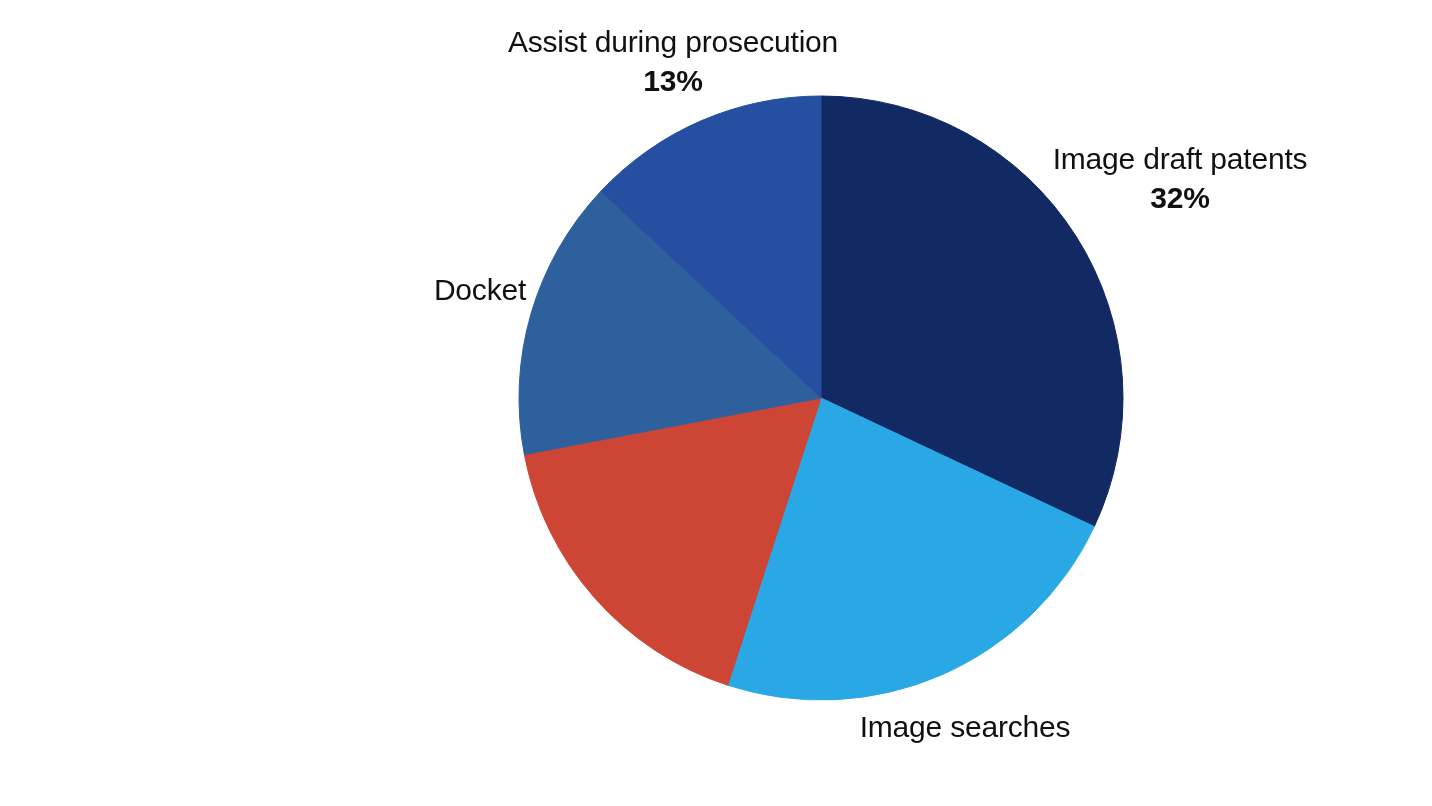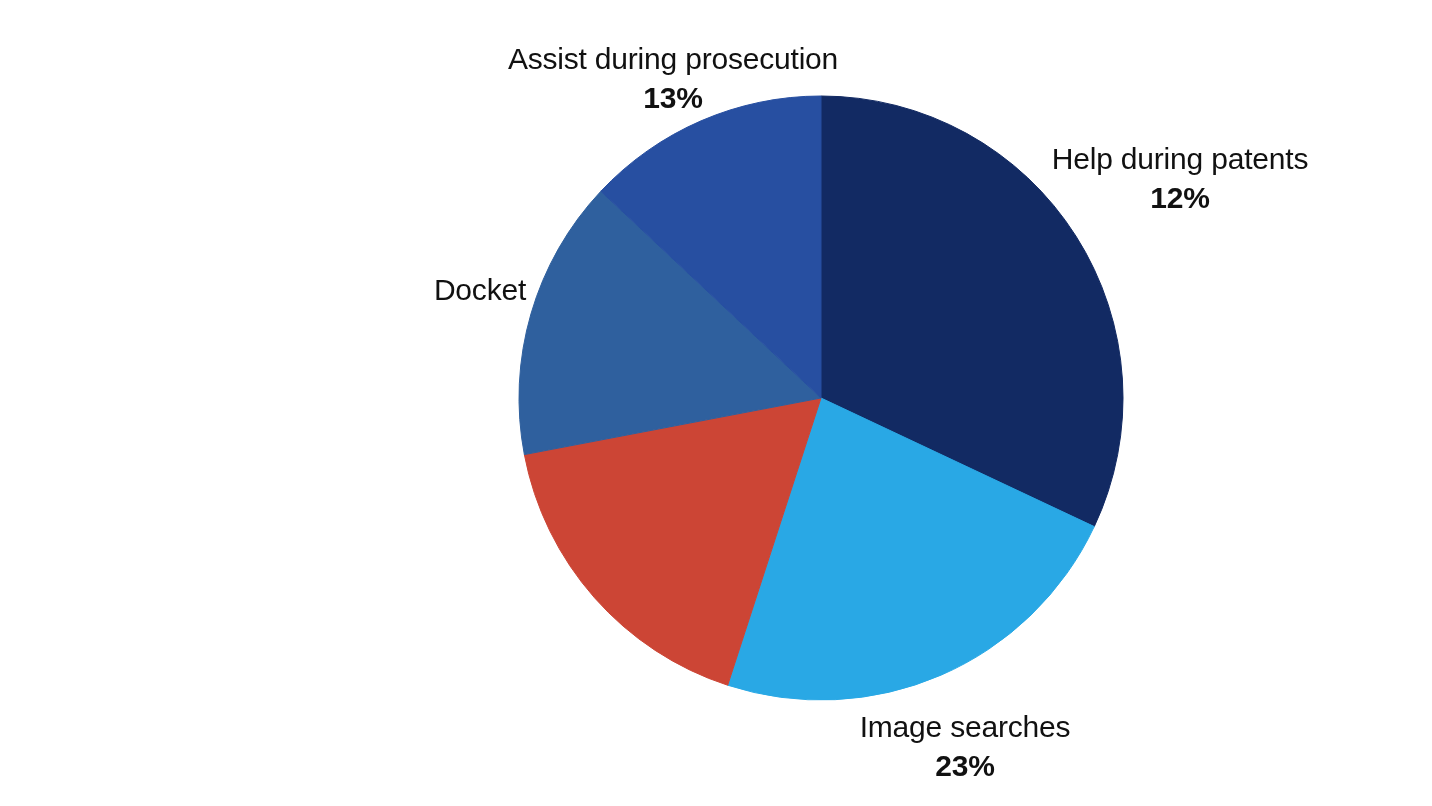--- a/index.html
+++ b/index.html
@@ -66,46 +66,44 @@
   }
   #label-other {
     left: 375px;
     top: 270px;
     width: 210px;
   }
   #label-assist-during-prosecution {
     left: 443px;
     top: 22px;
     width: 460px;
-    margin-top: 17px;
   }
 </style>
 </head>
 <body>
 
 <div id="chart-root">
 
   <svg id="pie-svg" viewBox="0 0 1432 806">
     <g id="pie-slices">
         <path d="M 821 398 L 821.00 96.00 A 302 302 0 0 1 1094.26 526.59 Z" fill="#122A63" stroke="#122A63" stroke-width="1"></path>
         <path d="M 821 398 L 1094.26 526.59 A 302 302 0 0 1 727.68 685.22 Z" fill="#29A8E5" stroke="#29A8E5" stroke-width="1"></path>
         <path d="M 821 398 L 727.68 685.22 A 302 302 0 0 1 524.35 454.59 Z" fill="#CC4535" stroke="#CC4535" stroke-width="1"></path>
         <path d="M 821 398 L 524.35 454.59 A 302 302 0 0 1 600.85 191.27 Z" fill="#2F609E" stroke="#2F609E" stroke-width="1"></path>
         <path d="M 821 398 L 600.85 191.27 A 302 302 0 0 1 821.00 96.00 Z" fill="#274FA1" stroke="#274FA1" stroke-width="1"></path>
       </g>
   </svg>
 
   <div class="slice-label" id="label-help-draft-patents">
-    <span class="lbl-name">Help during patents</span>
-    <span class="lbl-value">12%</span>
+    <span class="lbl-name">Image draft patents</span>
+    <span class="lbl-value">32%</span>
   </div>
 
   <div class="slice-label" id="label-image-searches">
     <span class="lbl-name">Image searches</span>
-    <span class="lbl-value">23%</span>
   </div>
 
   <div class="slice-label" id="label-docket-patents">
   </div>
 
   <div class="slice-label" id="label-other">
     <span class="lbl-name">Docket</span>
   </div>
 
   <div class="slice-label" id="label-assist-during-prosecution">

